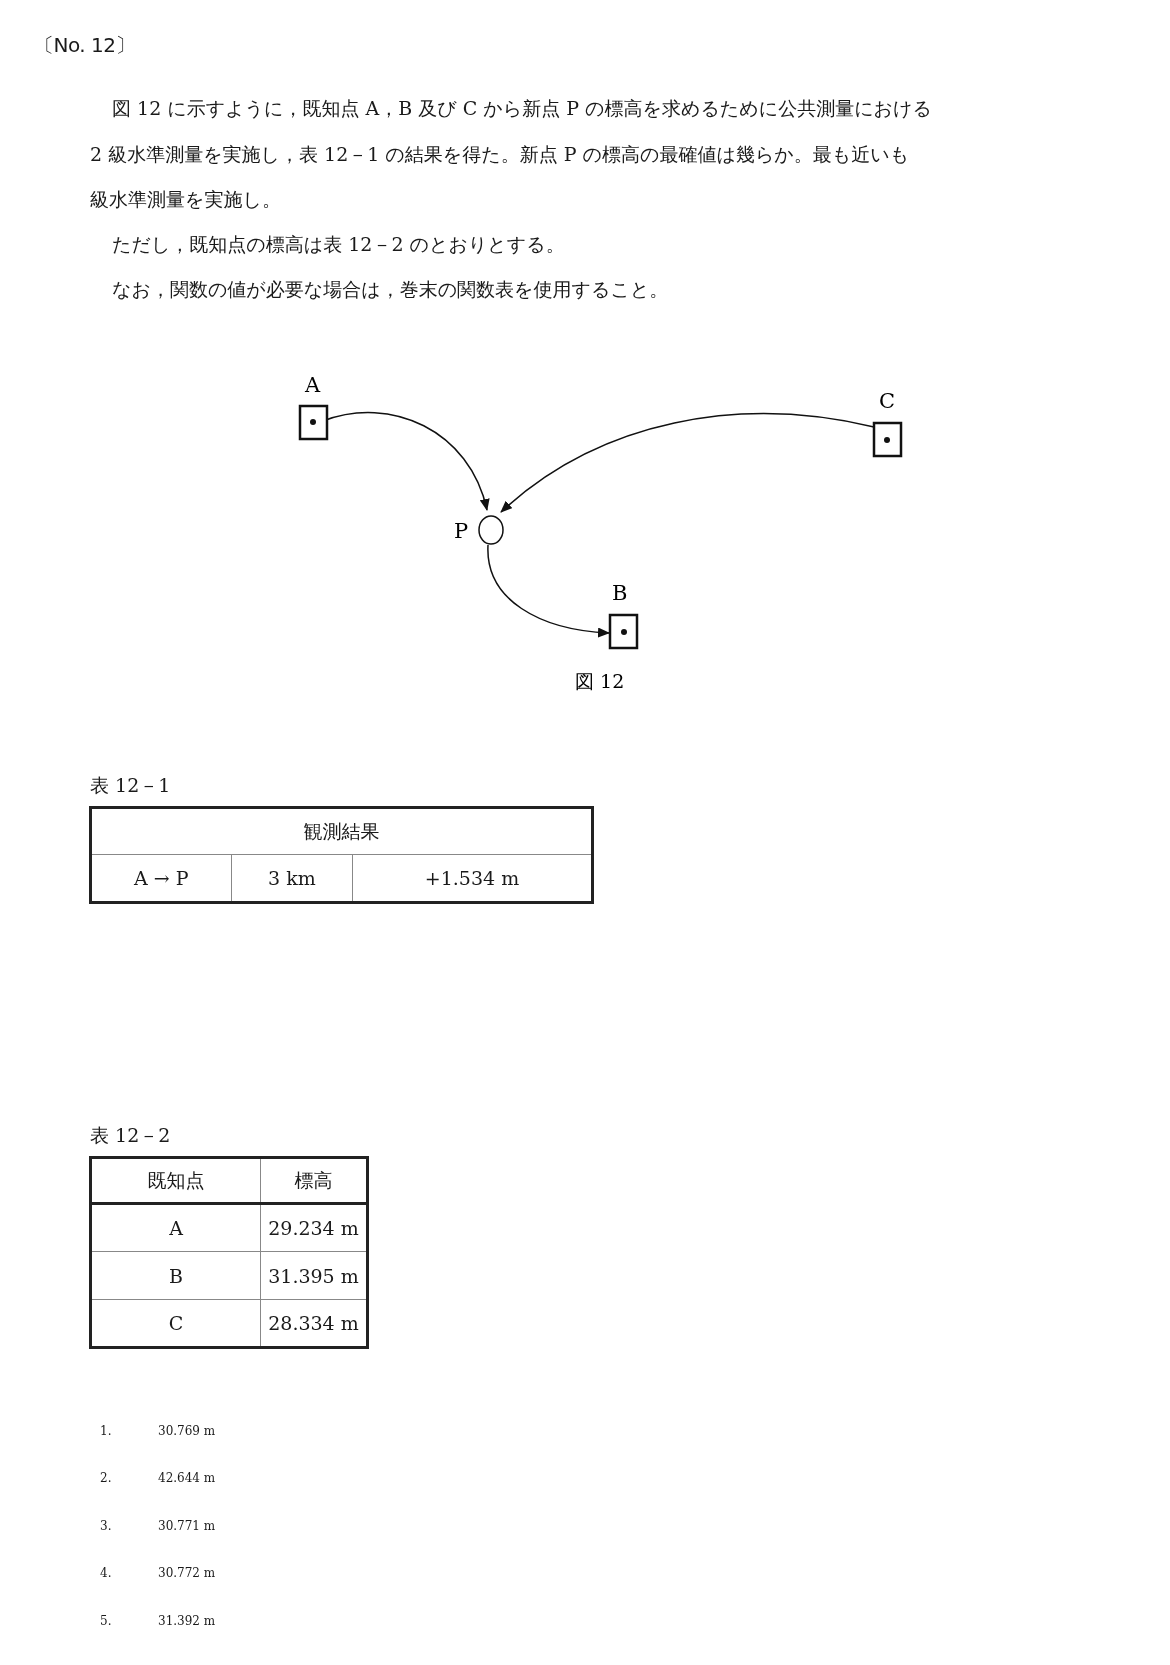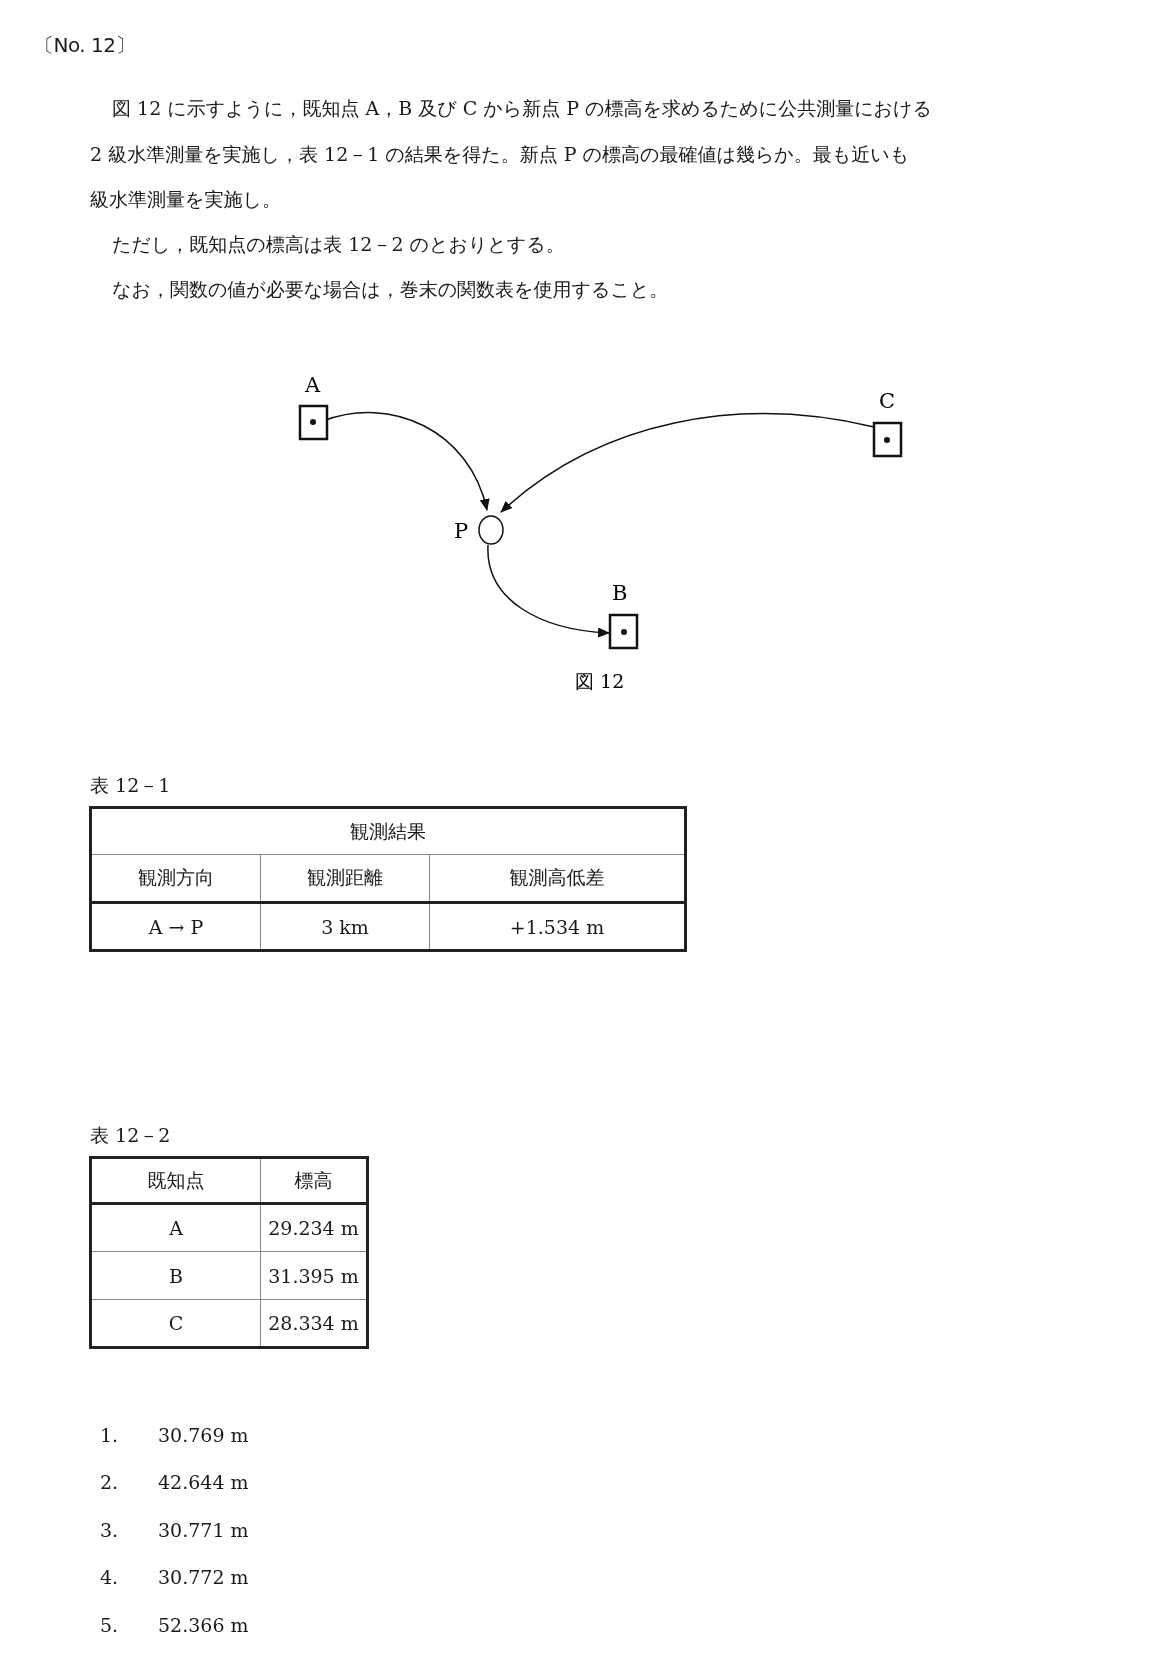--- a/index.html
+++ b/index.html
@@ -7,21 +7,21 @@
          font-family: "DejaVu Serif", "Liberation Serif", serif; color:#1a1a1a; }
   .abs { position:absolute; }
   .qno { left:34px; top:32px; font-family:"DejaVu Sans","Liberation Sans",sans-serif; font-size:20px; letter-spacing:-0.5px; }
   .para { font-size:19px; line-height:24px; white-space:nowrap; }
   svg text { font-family:"DejaVu Serif","Liberation Serif",serif; }
   .cap { font-size:19px; }
   table.t { position:absolute; border-collapse:collapse; font-size:19px; }
   table.t td { border:1px solid #888; text-align:center; padding:0; }
   table.t { border:3px solid #222; }
   table.t tr.thick-bottom td { border-bottom:3px solid #222; }
-  .choice { font-size:19px; position:absolute; left:100px; }
+  .choice { font-size:12px; position:absolute; left:100px; }
   .choice .num { display:inline-block; width:58px; }
 </style>
 </head>
 <body>
 
 <div class="abs qno">〔No. 12〕</div>
 
 <div class="abs para" style="left:112px;top:96px;">図 12 に示すように，既知点 A，B 及び C から新点 P の標高を求めるために公共測量における</div>
 <div class="abs para" style="left:90px;top:142px;">2 級水準測量を実施し，表 12－1 の結果を得た。新点 P の標高の最確値は幾らか。最も近いも</div>
 <div class="abs para" style="left:90px;top:187px;">級水準測量を実施し。</div>
@@ -59,29 +59,24 @@
   <ellipse cx="491" cy="530" rx="12" ry="14" fill="#fff" stroke="#111" stroke-width="1.5"></ellipse>
 
   <text x="305" y="392" font-size="21" text-anchor="start">A</text>
   <text x="879" y="408" font-size="21">C</text>
   <text x="612" y="600" font-size="21">B</text>
   <text x="454" y="538" font-size="21">P</text>
   <text x="575" y="688" font-size="19">図 12</text>
 </svg>
 
 <div class="abs cap" style="left:90px;top:773px;">表 12－1</div>
-<table class="t" style="left:89px;top:806px;width:598px;">
+<table class="t" style="left:89px;top:806px;width:505px;">
   <tbody>
       <tr style="height:47px;">
     <td colspan="3">観測結果</td>
-  </tr>
-  <tr class="thick-bottom" style="height:48px;">
-    <td style="width:168px;">観測方向</td>
-    <td style="width:168px;">観測距離</td>
-    <td>観測高低差</td>
   </tr>
   <tr style="height:48px;">
     <td>A → P</td>
     <td>3 km</td>
     <td>+1.534 m</td>
   </tr>
 </tbody>
   </table>
 
 <div class="abs cap" style="left:90px;top:1123px;">表 12－2</div>
@@ -112,14 +107,14 @@
 <div class="choice" style="top:1471px;">
   <span class="num">2.</span><span>42.644 m</span>
 </div>
 <div class="choice" style="top:1519px;">
   <span class="num">3.</span><span>30.771 m</span>
 </div>
 <div class="choice" style="top:1566px;">
   <span class="num">4.</span><span>30.772 m</span>
 </div>
 <div class="choice" style="top:1614px;">
-  <span class="num">5.</span><span>52.366 m</span>
+  <span class="num">5.</span><span>31.392 m</span>
 </div>
 
 </body></html>

